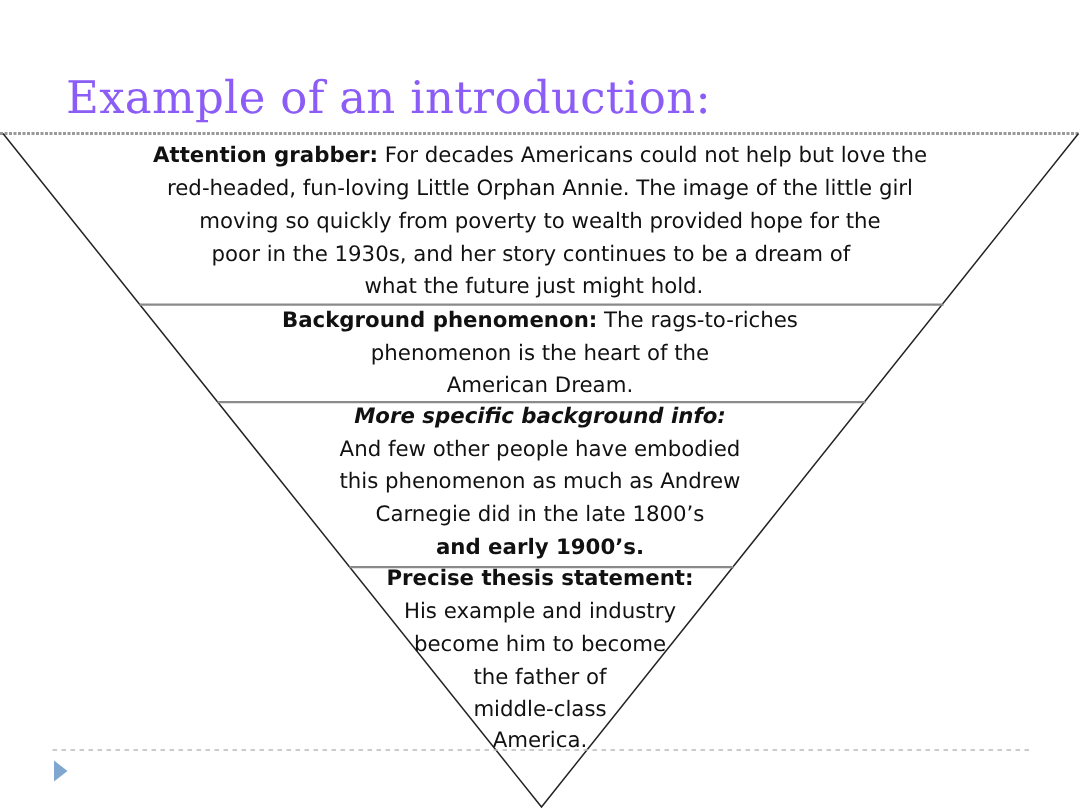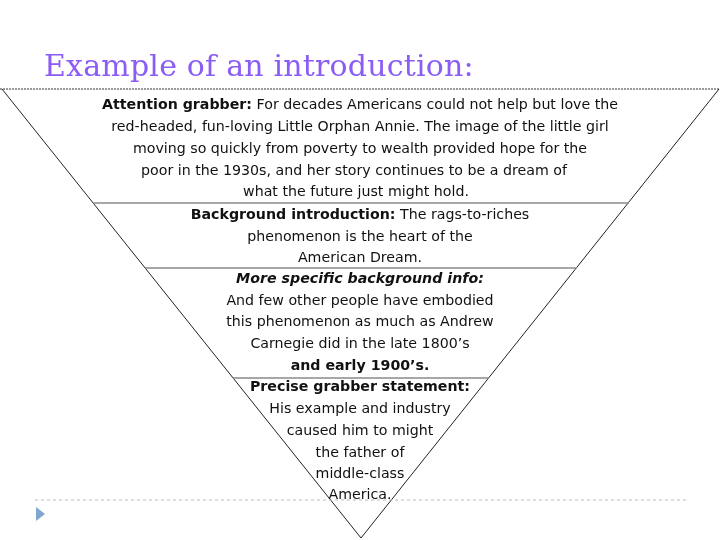--- a/index.html
+++ b/index.html
@@ -51,35 +51,35 @@
 
 <div>
   <div class="line" style="top:94px;"><b>Attention grabber:</b> <span>For decades Americans could not help but love the</span></div>
   <div class="line" style="top:116px;">red-headed, fun-loving Little Orphan Annie. The image of the little girl</div>
   <div class="line" style="top:138px;">moving so quickly from poverty to wealth provided hope for the</div>
   <div class="line" style="top:160px;--dx:-6px;">poor in the 1930s, and her story continues to be a dream of</div>
   <div class="line" style="top:181px;--dx:-4px;">what the future just might hold.</div>
 </div>
 
 <div>
-  <div class="line" style="top:204px;"><b>Background introduction:</b><span> The rags-to-riches</span></div>
+  <div class="line" style="top:204px;"><b>Background phenomenon:</b><span> The rags-to-riches</span></div>
   <div class="line" style="top:226px;">phenomenon is the heart of the</div>
   <div class="line" style="top:247px;">American Dream.</div>
 </div>
 
 <div>
   <div class="line" style="top:268px;font-style:italic;"><b>More specific background info:</b></div>
   <div class="line" style="top:290px;">And few other people have embodied</div>
   <div class="line" style="top:311px;">this phenomenon as much as Andrew</div>
   <div class="line" style="top:333px;">Carnegie did in the late 1800’s</div>
   <div class="line" style="top:355px;font-weight:bold;">and early 1900’s.</div>
 </div>
 
 <div>
-  <div class="line" style="top:376px;"><b>Precise grabber statement:</b></div>
+  <div class="line" style="top:376px;"><b>Precise thesis statement:</b></div>
   <div class="line" style="top:398px;">His example and industry</div>
-  <div class="line" style="top:420px;">caused him to might</div>
+  <div class="line" style="top:420px;">become him to become</div>
   <div class="line" style="top:442px;">the father of</div>
   <div class="line" style="top:463px;">middle-class</div>
   <div class="line" style="top:484px;">America.</div>
 </div>
 
 <div class="bullet"></div>
 
 </body></html>

